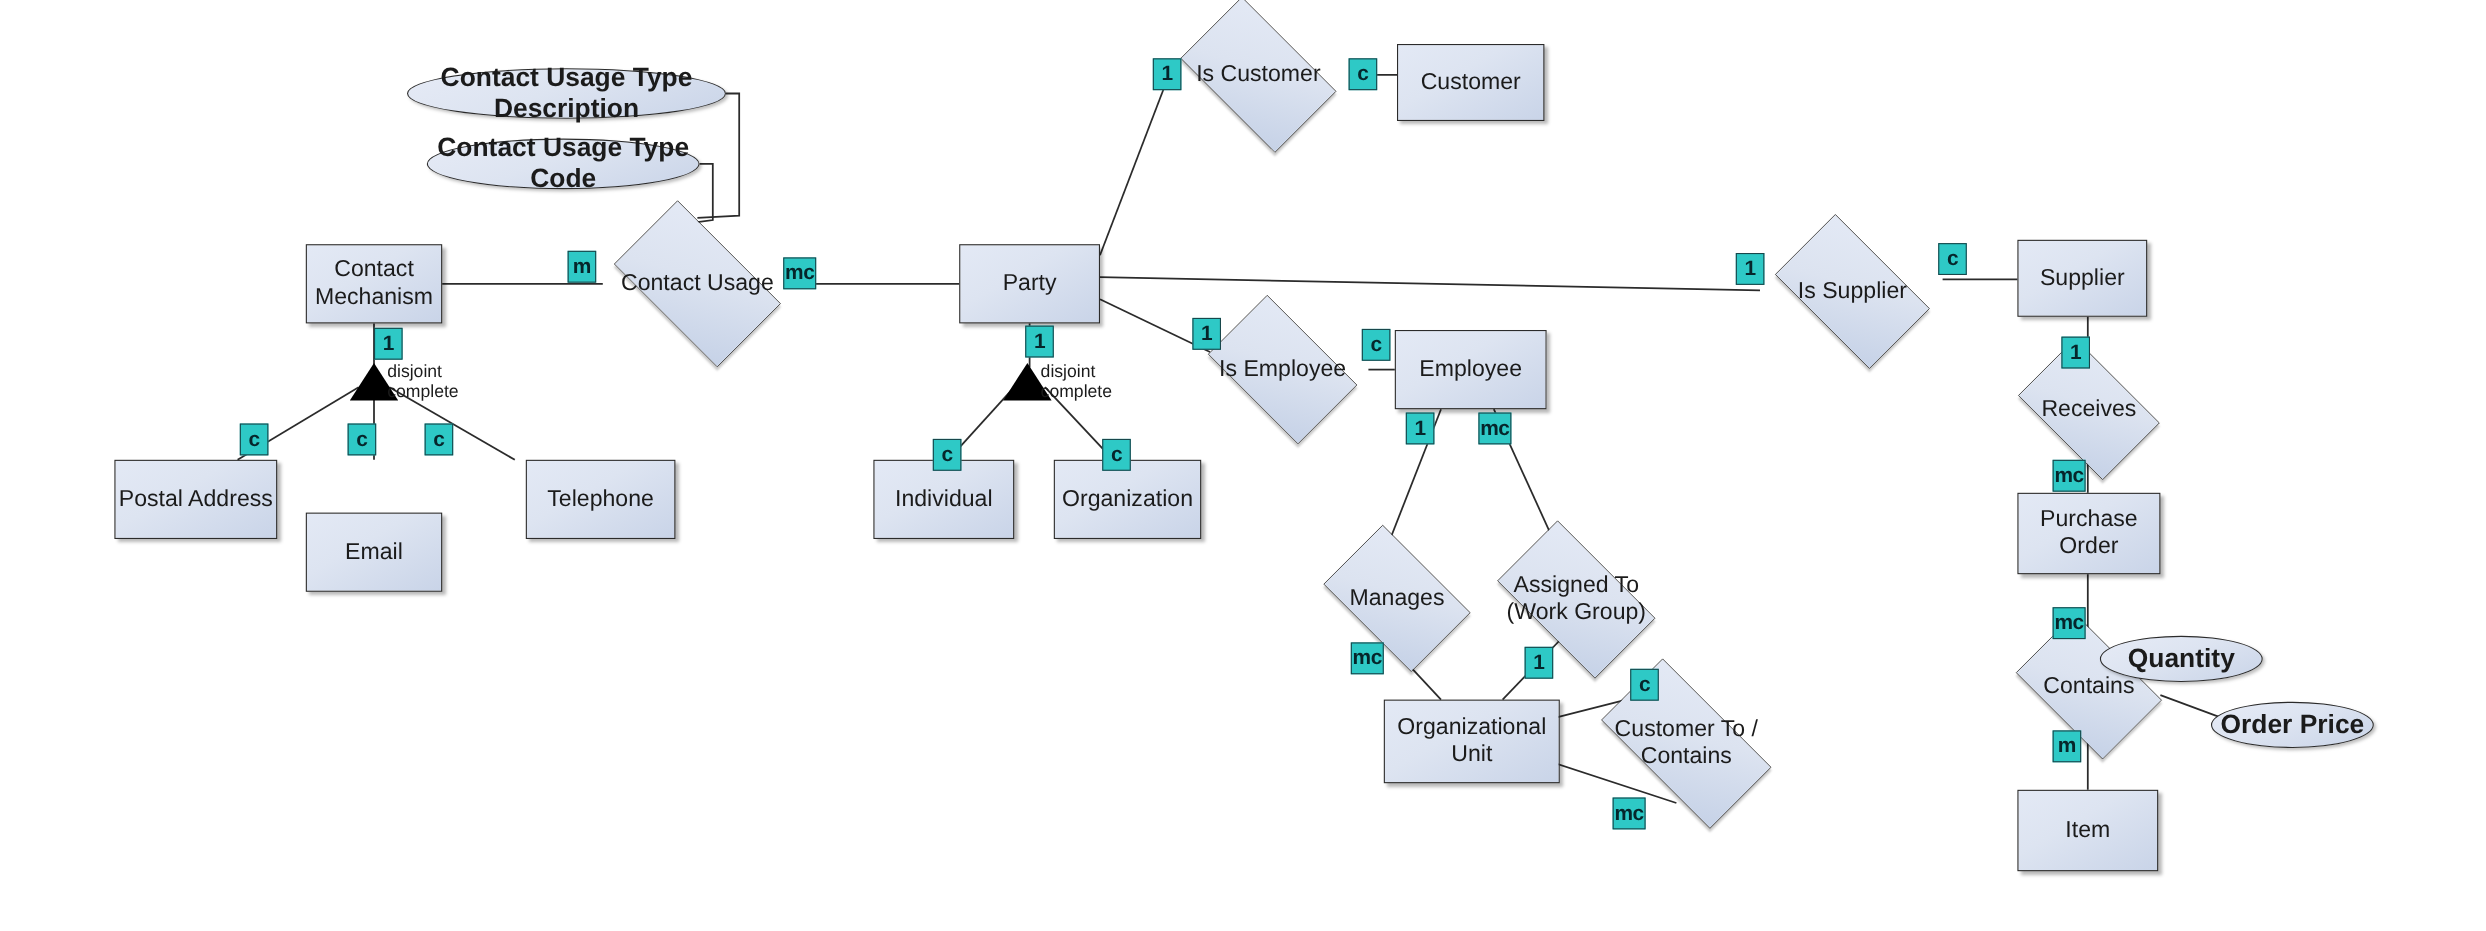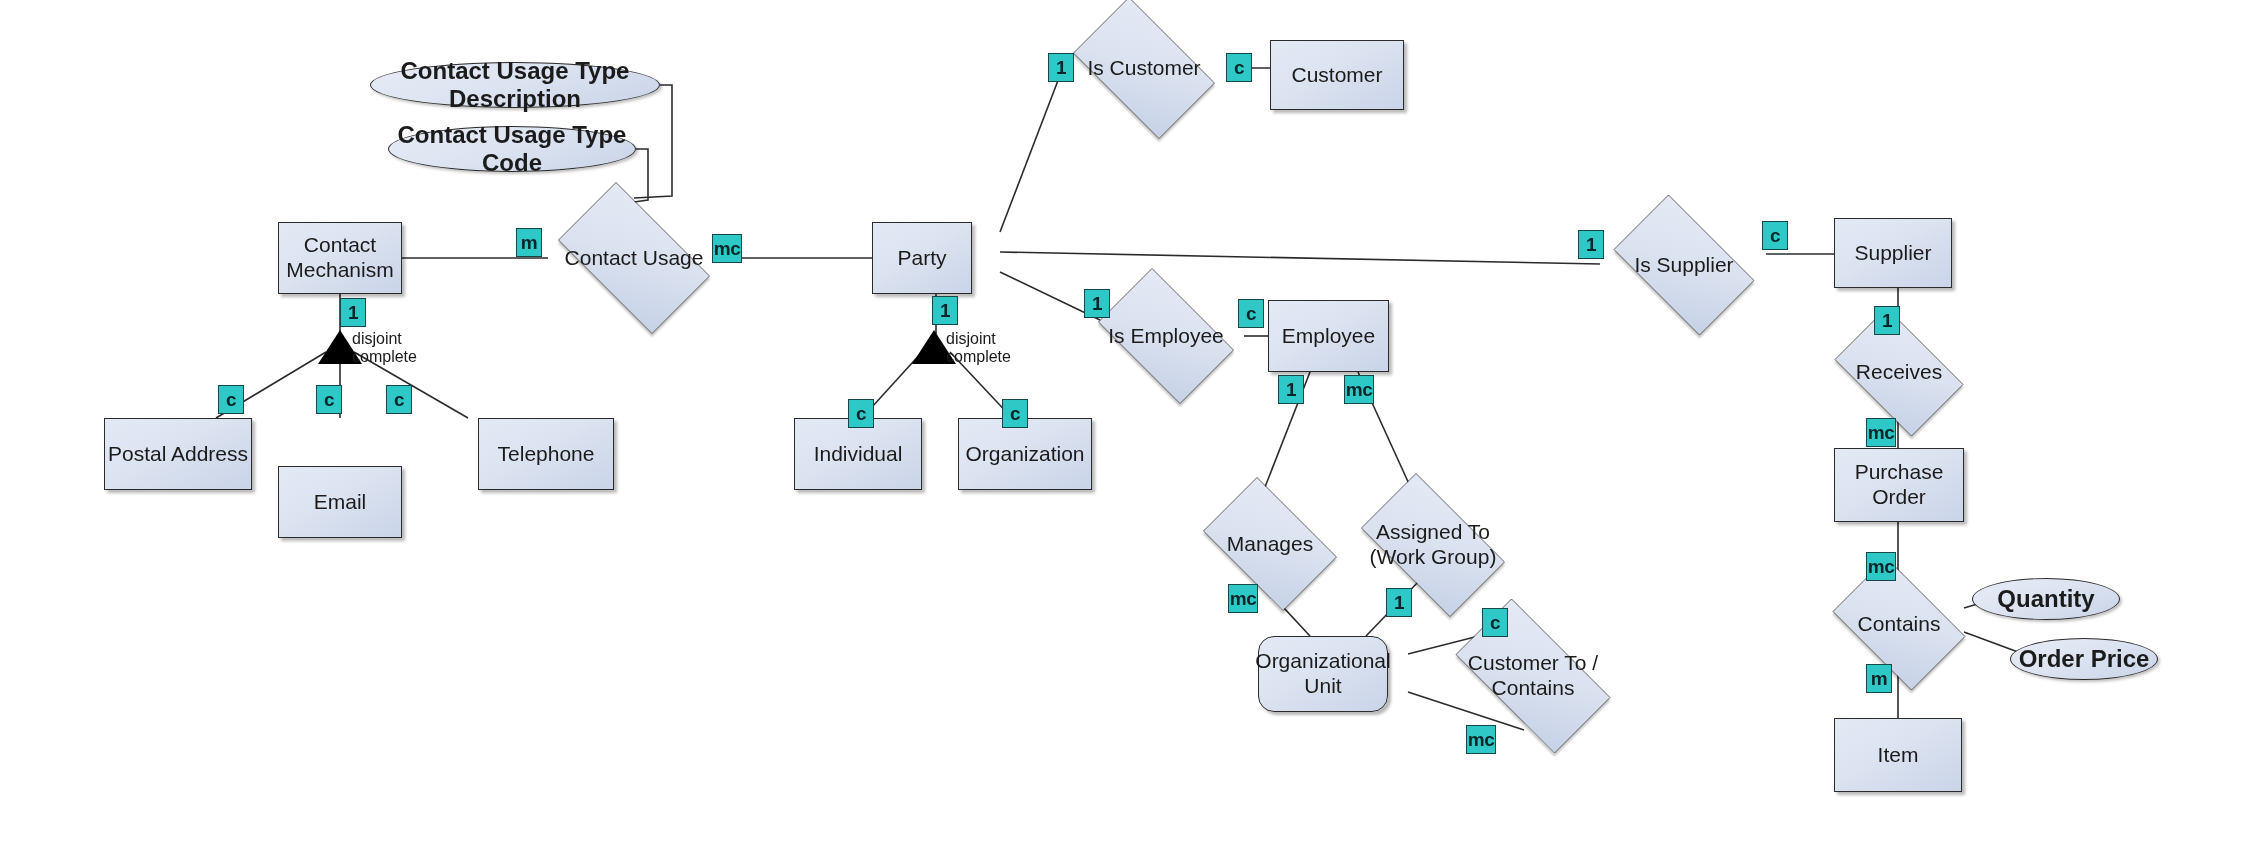--- a/index.html
+++ b/index.html
@@ -163,45 +163,45 @@
       <line x1="1408" y1="692" x2="1524" y2="730"></line>
     </g>
   </svg>
 
   <div id="shape-layer">
       <div class="node entity" style="left: 278px; top: 222px; width: 124px; height: 72px;">Contact
 Mechanism</div>
       <div class="node entity" style="left: 104px; top: 418px; width: 148px; height: 72px;">Postal Address</div>
       <div class="node entity" style="left: 278px; top: 418px; width: 124px; height: 72px; margin-top: 48px;">Email</div>
       <div class="node entity" style="left: 430px; top: 418px; width: 136px; height: 72px; margin-left: 48px;">Telephone</div>
-      <div class="node entity" style="left: 872px; top: 222px; width: 100px; height: 72px;">Party</div>
+      <div class="node entity" style="left: 872px; top: 222px; width: 128px; height: 72px;">Party</div>
       <div class="node entity" style="left: 794px; top: 418px; width: 128px; height: 72px;">Individual</div>
       <div class="node entity" style="left: 958px; top: 418px; width: 134px; height: 72px;">Organization</div>
       <div class="node entity" style="left: 1270px; top: 40px; width: 134px; height: 70px;">Customer</div>
-      <div class="node entity" style="left: 1268px; top: 300px; width: 121px; height: 72px;">Employee</div>
-      <div class="node entity" style="left: 1258px; top: 636px; width: 130px; height: 76px; border-radius: 16px;">Organizational
+      <div class="node entity" style="left: 1268px; top: 300px; width: 138px; height: 72px;">Employee</div>
+      <div class="node entity" style="left: 1258px; top: 636px; width: 160px; height: 76px;">Organizational
 Unit</div>
       <div class="node entity" style="left: 1834px; top: 218px; width: 118px; height: 70px;">Supplier</div>
       <div class="node entity" style="left: 1834px; top: 448px; width: 130px; height: 74px;">Purchase
 Order</div>
       <div class="node entity" style="left: 1834px; top: 718px; width: 128px; height: 74px;">Item</div>
       <div class="node rel" style="left: 540px; top: 200px; width: 188px; height: 116px;"><div class="dia"></div><div class="lbl">Contact Usage</div></div>
       <div class="node rel" style="left: 1058px; top: 12px; width: 172px; height: 112px;"><div class="dia"></div><div class="lbl">Is Customer</div></div>
       <div class="node rel" style="left: 1084px; top: 282px; width: 164px; height: 108px;"><div class="dia"></div><div class="lbl">Is Employee</div></div>
       <div class="node rel" style="left: 1598px; top: 210px; width: 172px; height: 110px;"><div class="dia"></div><div class="lbl">Is Supplier</div></div>
       <div class="node rel" style="left: 1822px; top: 320px; width: 154px; height: 104px;"><div class="dia"></div><div class="lbl">Receives</div></div>
       <div class="node rel" style="left: 1820px; top: 570px; width: 158px; height: 108px;"><div class="dia"></div><div class="lbl">Contains</div></div>
       <div class="node rel" style="left: 1190px; top: 490px; width: 160px; height: 108px;"><div class="dia"></div><div class="lbl">Manages</div></div>
       <div class="node rel" style="left: 1344px; top: 490px; width: 178px; height: 110px;"><div class="dia"></div><div class="lbl">Assigned To
 (Work Group)</div></div>
       <div class="node rel" style="left: 1434px; top: 620px; width: 198px; height: 112px;"><div class="dia"></div><div class="lbl">Customer To /
 Contains</div></div>
       <div class="node attr" style="left: 370px; top: 62px; width: 290px; height: 46px;">Contact Usage Type Description</div>
       <div class="node attr" style="left: 388px; top: 126px; width: 248px; height: 46px;">Contact Usage Type Code</div>
-      <div class="node attr" style="left: 1972px; top: 578px; width: 148px; height: 42px;">Quantity</div>
+      <div class="node attr" style="left: 1909px; top: 578px; width: 148px; height: 42px;">Quantity</div>
       <div class="node attr" style="left: 2010px; top: 638px; width: 148px; height: 42px;">Order Price</div>
       <div class="card" style="left: 516px; top: 228px; width: 26px; height: 29px;">m</div>
       <div class="card" style="left: 712px; top: 234px; width: 30px; height: 29px;">mc</div>
       <div class="card" style="left: 340px; top: 298px; width: 26px; height: 29px;">1</div>
       <div class="card" style="left: 218px; top: 385px; width: 26px; height: 29px;">c</div>
       <div class="card" style="left: 316px; top: 385px; width: 26px; height: 29px;">c</div>
       <div class="card" style="left: 386px; top: 385px; width: 26px; height: 29px;">c</div>
       <div class="card" style="left: 1048px; top: 53px; width: 26px; height: 29px;">1</div>
       <div class="card" style="left: 1226px; top: 53px; width: 26px; height: 29px;">c</div>
       <div class="card" style="left: 932px; top: 296px; width: 26px; height: 29px;">1</div>

